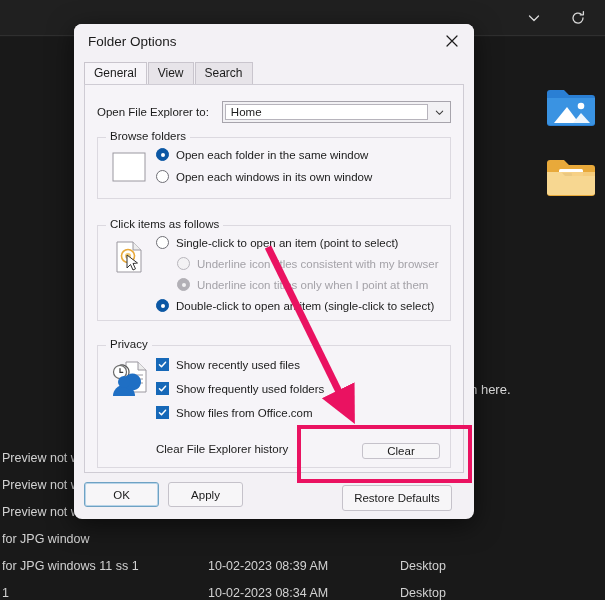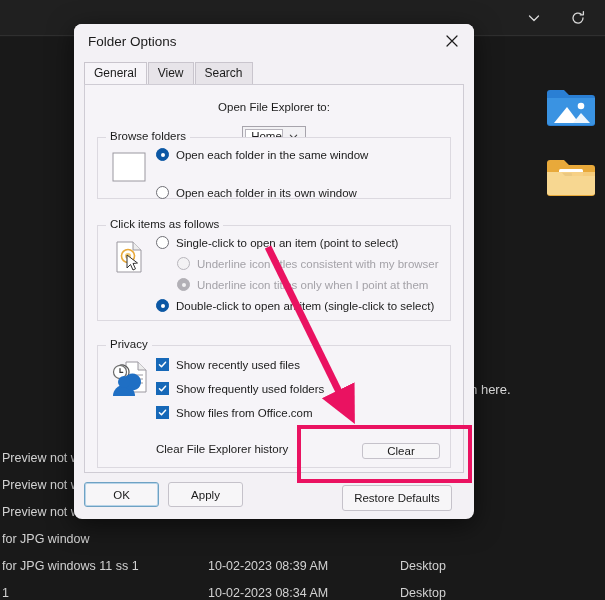--- a/index.html
+++ b/index.html
@@ -299,21 +299,21 @@
   </div>
 
   <div id="tabstrip">
     <div class="tab active">General</div>
     <div class="tab">View</div>
     <div class="tab">Search</div>
   </div>
 
   <div id="tabpage">
 
-    <div style="position:absolute;left:12px;top:16px;right:12px;display:flex;align-items:center;gap:13px;flex-direction:column;">
+    <div style="position:absolute;left:12px;top:16px;right:12px;display:flex;align-items:center;gap:13px;">
       <span class="row-label">Open File Explorer to:</span>
       <div style="position:relative;flex:1;display:flex;align-items:stretch;
                   border:1px solid #a7a4ac;background:#f2f1f4;height:22px;">
         <div style="flex:1;margin:2px 0 2px 2px;background:#ffffff;border:1px solid #b7b4bc;
                     display:flex;align-items:center;padding-left:5px;">
           <span class="row-label">Home</span>
         </div>
         <div style="width:22px;display:flex;align-items:center;justify-content:center;color:#3a3a3a;">
           <svg width="11" height="11" viewBox="0 0 12 12" fill="none" stroke="currentColor" stroke-width="1.1" stroke-linecap="round" stroke-linejoin="round">
             <path d="M2.5 4.5 L6 8 L9.5 4.5"></path>
@@ -322,28 +322,28 @@
       </div>
     </div>
 
     <div class="group" style="left:12px;right:12px;top:52px;height:62px;">
       <div class="group-title">Browse folders</div>
       <div style="position:absolute;left:14px;top:14px;">
         <svg width="34" height="30" viewBox="0 0 34 30">
           <rect x="1" y="1" width="32" height="28" fill="#ffffff" stroke="#9a979f" stroke-width="1"></rect>
         </svg>
       </div>
-      <div style="position:absolute;left:58px;top:10px;display:flex;flex-direction:column;gap:25px;">
+      <div style="position:absolute;left:58px;top:10px;display:flex;flex-direction:column;gap:9px;">
         <div class="opt">
           <span class="radio on"></span>
           <span class="row-label">Open each folder in the same window</span>
         </div>
         <div class="opt">
           <span class="radio"></span>
-          <span class="row-label">Open each folder in its own window</span>
+          <span class="row-label">Open each windows in its own window</span>
         </div>
       </div>
     </div>
 
     <div class="group" style="left:12px;right:12px;top:140px;height:96px;">
       <div class="group-title">Click items as follows</div>
       <div style="position:absolute;left:16px;top:14px;">
         <svg width="32" height="34" viewBox="0 0 32 34">
           <path d="M3 2 h16 l8 8 v22 H3 Z" fill="#ffffff" stroke="#9a979f" stroke-width="1"></path>
           <path d="M19 2 v8 h8" fill="#ededed" stroke="#9a979f" stroke-width="1"></path>

